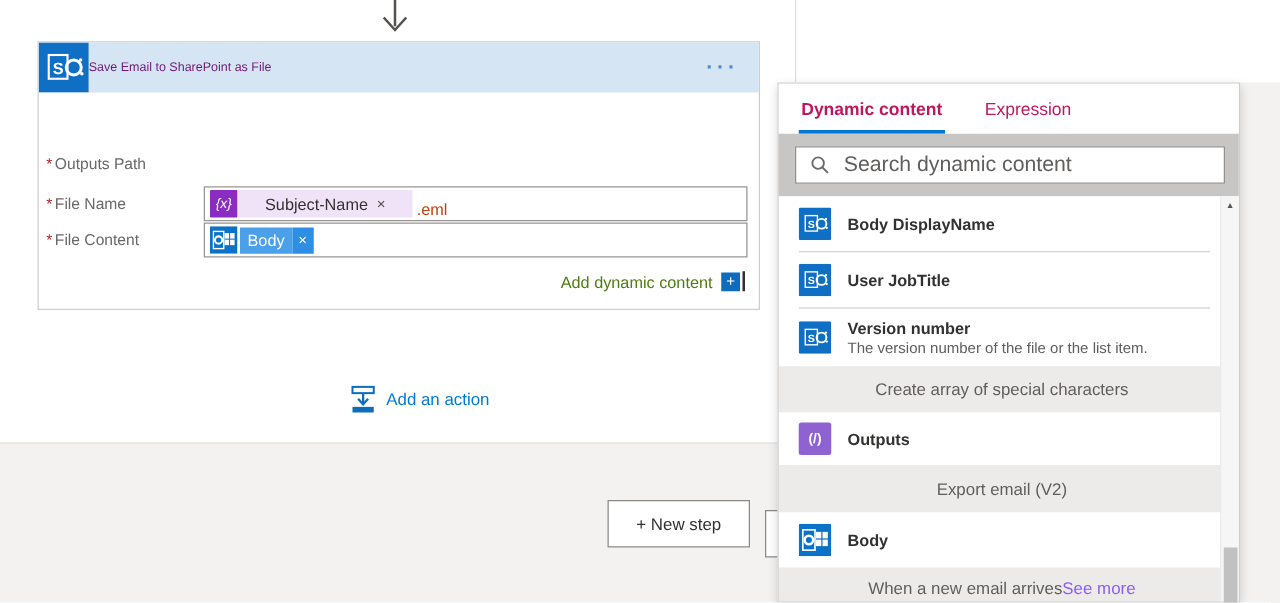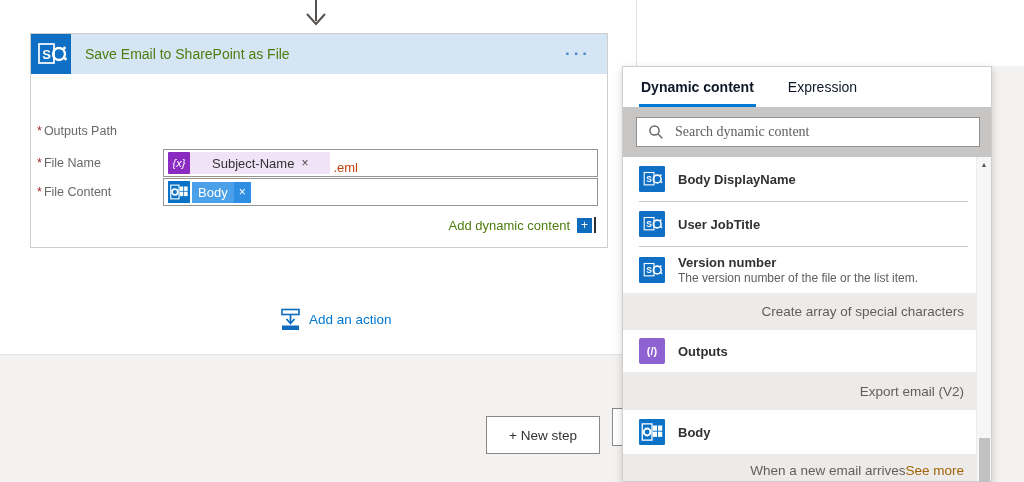--- a/index.html
+++ b/index.html
@@ -17,21 +17,21 @@
   .gray-right  { left:992px; top:66px; width:32px; height:416px; background:#f3f2f1; }
   .vline       { left:636px; top:0; width:1px; height:66px; background:#e1dfdd; }
 
   
   .down-arrow { left:299px; top:0; width:34px; height:30px; }
 
   
   .card { left:30px; top:33px; width:578px; height:215px; background:#fff; border:1px solid #cfcecd; }
   .card-header { position:absolute; left:0; top:0; width:100%; height:40px; background:#d6e5f4; display:flex; align-items:center; cursor:pointer; }
   .card-icon { width:40px; height:40px; flex:0 0 40px; }
-  .card-title { margin-left:14px; font-size:14px; color:#4d7c0f; }
+  .card-title { font-size:10px; color:#701a75; }
   .card-menu { margin-left:auto; padding-right:16px; color:#4a8ad4; font-size:17px; font-weight:bold; letter-spacing:3px; cursor:pointer; }
 
   .row { position:absolute; left:0; width:578px; height:28px; }
   .row-0 { top:48px; } .row-1 { top:83px; } .row-2 { top:115px; } .row-3 { top:144px; }
   .f-label { position:absolute; left:6px; top:0; height:28px; line-height:28px; font-size:12.5px; color:#6a6867; }
   .req { color:#a4262c; margin-right:2px; }
   .f-input { position:absolute; left:132px; top:0; width:435px; height:28px; border:1px solid #979593; background:#fff; display:flex; align-items:center; }
 
   .redact-svg { position:absolute; left:2px; top:-7px; overflow:visible; pointer-events:none; }
   .clear-x { position:absolute; right:8px; top:0; height:26px; line-height:26px; font-size:13px; color:#484644; cursor:pointer; }
@@ -51,47 +51,47 @@
   .add-dyn { position:absolute; right:11px; top:183px; display:flex; align-items:center; cursor:pointer; }
   .add-dyn-label { color:#4d7c0f; font-size:13px; }
   .plus-box { margin-left:7px; width:15px; height:15px; background:#0f6cbd; color:#fff; font-size:12px; line-height:15px; text-align:center; }
   .cursor-bar { margin-left:2px; width:2px; height:16px; background:#323130; }
 
   
   .add-action { left:279px; top:308px; display:flex; align-items:center; gap:7px; cursor:pointer; }
   .add-action-label { color:#0078d4; font-size:13.5px; }
 
   
-  .new-step { left:486px; top:416px; width:114px; height:38px; background:#fff; border:1px solid #8a8886;
+  .new-step { left:486px; top:400px; width:114px; height:38px; background:#fff; border:1px solid #8a8886;
               font-size:13.5px; color:#323130; display:flex; align-items:center; justify-content:center; cursor:pointer; }
   .hidden-btn { left:612px; top:408px; width:16px; height:38px; background:#fff; border:1px solid #8a8886; }
 
   
   .panel { left:622px; top:66px; width:370px; height:416px; background:#fff; border:1px solid #d0cecd;
            box-shadow:0 3px 8px rgba(0,0,0,.18); z-index:5; }
   .tabs { position:absolute; left:0; top:0; width:100%; height:40px; display:flex; align-items:center; background:#fff; }
-  .tab { margin-left:18px; font-size:14px; color:#0f172a; position:relative; height:40px; display:flex; align-items:center; cursor:pointer; }
+  .tab { margin-left:18px; font-size:14px; color:#be185d; position:relative; height:40px; display:flex; align-items:center; cursor:pointer; }
   .tab.active { font-weight:bold; }
   .tab.active::after { content:""; position:absolute; left:-2px; right:-2px; bottom:0; height:3px; background:#0078d4; }
   .tab + .tab { margin-left:34px; }
 
   .search-wrap { position:absolute; left:0; top:40px; width:100%; height:50px; background:#c8c6c4; padding:10px 13px; }
   .search-box { width:344px; height:30px; background:#fff; border:1px solid #919191; display:flex; align-items:center; }
   .search-box svg { margin:0 9px 0 11px; flex:0 0 16px; }
-  .search-box input { border:none; outline:none; flex:1; font-size:14px; color:#15803d; font-family:Liberation Serif, serif; background:transparent; }
+  .search-box input { border:none; outline:none; flex:1; font-size:17px; color:#15803d; font-family:Liberation Sans, sans-serif; background:transparent; }
   .search-box input::placeholder { color:#605e5c; }
 
   .list { position:absolute; left:0; top:90px; width:355px; bottom:0; overflow:hidden; }
   .li { display:flex; align-items:center; padding-left:16px; gap:13px; background:#fff; cursor:pointer; }
   .li-icon { width:26px; height:26px; flex:0 0 26px; }
   .li-label { font-size:13px; font-weight:bold; color:#323130; }
   .li-desc { font-size:12px; color:#605e5c; margin-top:1px; }
   .sep { height:1px; background:#c8c6c4; margin:0 10px 0 16px; }
-  .sect { background:#edebe9; color:#605e5c; font-size:13.5px; display:flex; align-items:center; padding:0 14px 0 16px; justify-content:flex-end; }
-  .see-more { color:#a16207; font-size:13.5px; cursor:pointer; }
+  .sect { background:#edebe9; color:#605e5c; font-size:13.5px; display:flex; align-items:center; padding:0 14px 0 16px; justify-content:center; }
+  .see-more { color:#8b5cf6; font-size:13.5px; cursor:pointer; }
 
   .h44 { height:44px; } .h46 { height:46px; } .h37 { height:37px; } .h42 { height:42px; } .h38 { height:38px; } .h33 { height:33px; }
 
   .outputs-chip { width:26px; height:26px; background:#8e62d0; border-radius:2px; color:#fff; font-size:11px; font-weight:bold;
                   display:flex; align-items:center; justify-content:center; flex:0 0 26px; }
 
   .scrollbar { position:absolute; right:0; top:90px; bottom:0; width:15px; background:#f6f6f6; border-left:1px solid #ececec; }
   .sb-up { position:absolute; top:4px; left:0; width:100%; text-align:center; font-size:7px; color:#555; cursor:pointer; }
   .sb-thumb { position:absolute; left:2px; width:11px; top:281px; height:45px; background:#c1c1c1; cursor:pointer; }
 </style>

